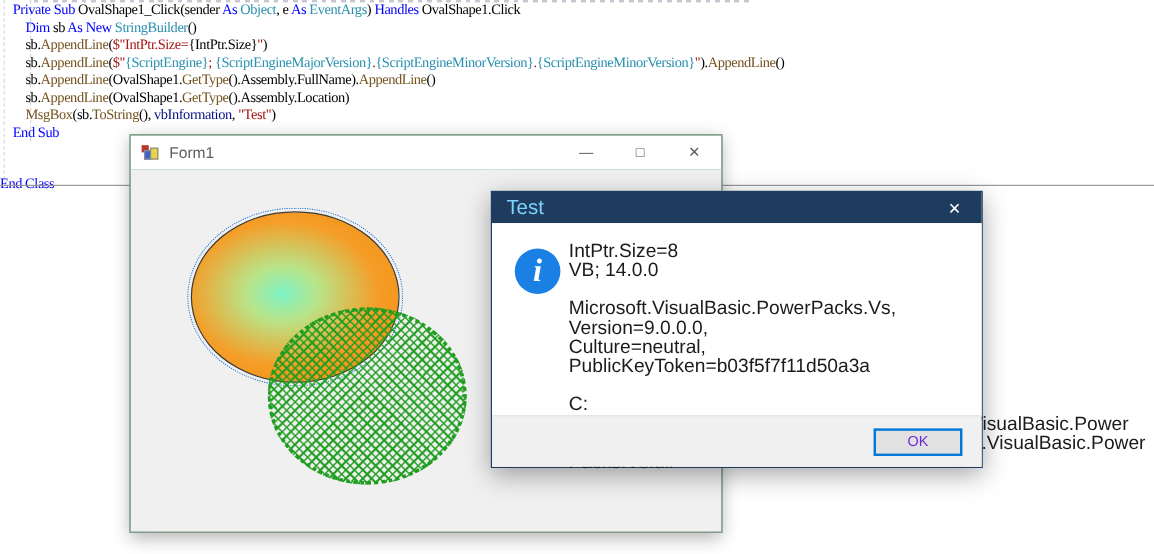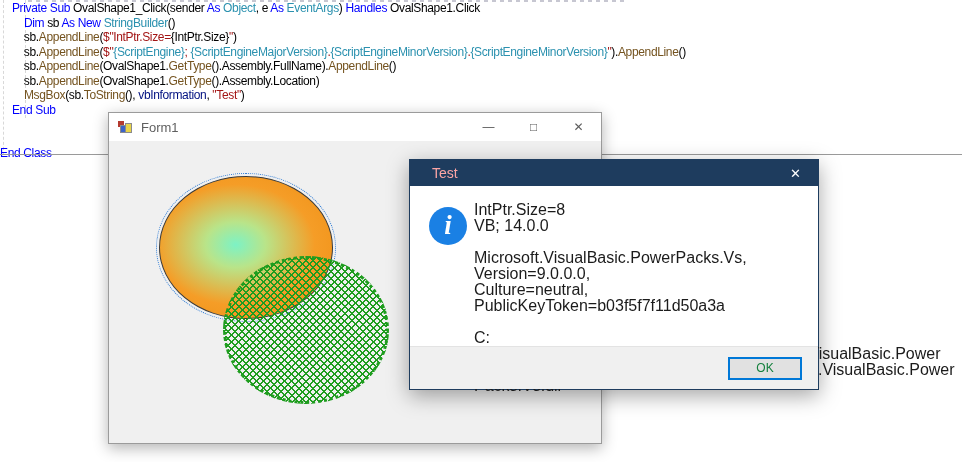--- a/index.html
+++ b/index.html
@@ -14,21 +14,21 @@
   .indent-guide { position:absolute; top:0; width:0; border-left:1px dashed #d8d8d8; }
   .guide-0 { left:3px; height:155px; }
   .guide-1 { left:25px; height:118px; }
   .clipped-line {
     position:absolute; left:28px; top:0; width:600px; height:2px;
     background:repeating-linear-gradient(90deg,#b9b9c6 0 4px,transparent 4px 8px);
     opacity:.8;
   }
   .code-area {
     position:absolute; left:0; top:1px; right:0;
-    font-family:Liberation Sans, sans-serif;
+    font-family:Liberation Serif, serif;
     font-size:12px; line-height:14.5px; letter-spacing:-0.35px;
     white-space:pre; color:#000;
   }
   .cl { height:14.5px; }
   .tk-p { color:#000000; }
   .tk-k { color:var(--kw_color); }
   .tk-t { color:var(--type_color); }
   .tk-m { color:var(--method_color); }
   .tk-s { color:var(--string_color); }
   .tk-c { color:var(--const_color);text-align:right; }
@@ -75,21 +75,21 @@
   
   .dialog {
     position:absolute; left:409px; top:159px; width:410px; height:231px;
     background:#ffffff; border:1px solid var(--dialog_titlebar);
     box-shadow:0 6px 20px rgba(0,0,0,.35);
   }
   .dialog-titlebar {
     position:absolute; left:0; top:0; right:0; height:26px;
     background:var(--dialog_titlebar); display:flex; align-items:center;
   }
-  .dialog-title { margin-left:22px; font-size:14px; color:#fca5a5; }
+  .dialog-title { margin-left:12px; font-size:17px; color:#7dd3fc; }
   .dialog-close {
     position:absolute; right:0; top:0; width:45px; height:26px;
     display:flex; align-items:center; justify-content:center;
     color:#ffffff; font-size:13px;
   }
   .dialog-content { position:absolute; left:0; top:26px; right:0; height:162px; background:#fff; }
   .info-icon {
     position:absolute; left:19px; top:21px; width:38px; height:38px; border-radius:50%;
     background:var(--info_icon); color:#fff; display:flex; align-items:center; justify-content:center;
     font-family:"Liberation Serif", serif; font-size:27px; font-style:italic; font-weight:bold;
@@ -99,21 +99,21 @@
     position:absolute; left:64px; top:16px; width:330px;
     font-size:16px; line-height:16px; color:#1b1b1b; white-space:pre-line;
   }
   .dialog-footer {
     position:absolute; left:0; bottom:0; right:0; height:43px;
     background:#f0f0f0; border-top:1px solid #e3e3e3;
   }
   .ok-button {
     position:absolute; right:16px; top:10px; width:74px; height:23px;
     background:#e1e1e1; border:2px solid var(--ok_focus_border);
-    font-size:12px; color:#15803d; text-align:center; line-height:19px;
+    font-size:12px; color:#6d28d9; text-align:center; line-height:19px;
   }
 </style>
 </head>
 <body>
 
 <div class="editor">
   <div class="clipped-line"></div>
   <div class="indent-guide guide-0"></div>
   <div class="indent-guide guide-1"></div>
   <div class="code-area"><div class="cl"><span class="tk-p">    </span><span class="tk-k">Private Sub </span><span class="tk-p">OvalShape1_Click(sender </span><span class="tk-k">As </span><span class="tk-t">Object</span><span class="tk-p">, e </span><span class="tk-k">As </span><span class="tk-t">EventArgs</span><span class="tk-p">) </span><span class="tk-k">Handles </span><span class="tk-p">OvalShape1.Click</span></div><div class="cl"><span class="tk-p">        </span><span class="tk-k">Dim </span><span class="tk-p">sb </span><span class="tk-k">As New </span><span class="tk-t">StringBuilder</span><span class="tk-p">()</span></div><div class="cl"><span class="tk-p">        sb.</span><span class="tk-m">AppendLine</span><span class="tk-p">(</span><span class="tk-s">$"IntPtr.Size=</span><span class="tk-p">{IntPtr.Size}</span><span class="tk-s">"</span><span class="tk-p">)</span></div><div class="cl"><span class="tk-p">        sb.</span><span class="tk-m">AppendLine</span><span class="tk-p">(</span><span class="tk-s">$"</span><span class="tk-t">{ScriptEngine}</span><span class="tk-s">; </span><span class="tk-t">{ScriptEngineMajorVersion}</span><span class="tk-s">.</span><span class="tk-t">{ScriptEngineMinorVersion}</span><span class="tk-s">.</span><span class="tk-t">{ScriptEngineMinorVersion}</span><span class="tk-s">"</span><span class="tk-p">).</span><span class="tk-m">AppendLine</span><span class="tk-p">()</span></div><div class="cl"><span class="tk-p">        sb.</span><span class="tk-m">AppendLine</span><span class="tk-p">(OvalShape1.</span><span class="tk-m">GetType</span><span class="tk-p">().Assembly.FullName).</span><span class="tk-m">AppendLine</span><span class="tk-p">()</span></div><div class="cl"><span class="tk-p">        sb.</span><span class="tk-m">AppendLine</span><span class="tk-p">(OvalShape1.</span><span class="tk-m">GetType</span><span class="tk-p">().Assembly.Location)</span></div><div class="cl"><span class="tk-p">        </span><span class="tk-m">MsgBox</span><span class="tk-p">(sb.</span><span class="tk-m">ToString</span><span class="tk-p">(), </span><span class="tk-c">vbInformation</span><span class="tk-p">, </span><span class="tk-s">"Test"</span><span class="tk-p">)</span></div><div class="cl"><span class="tk-p">    </span><span class="tk-k">End Sub</span></div><div class="cl">&nbsp;</div><div class="cl">&nbsp;</div><div class="cl"><span class="tk-k">End Class</span></div></div>

